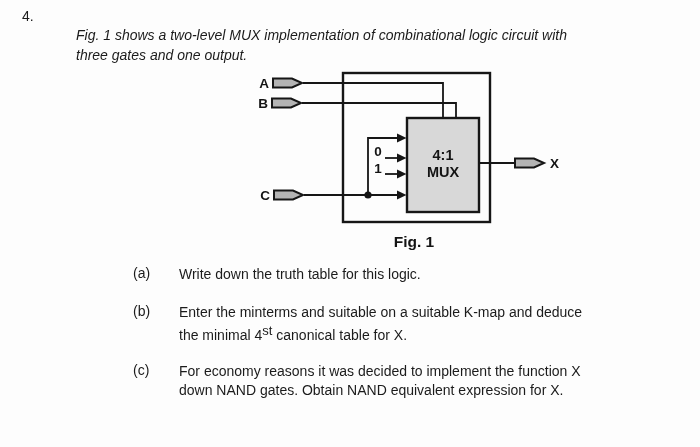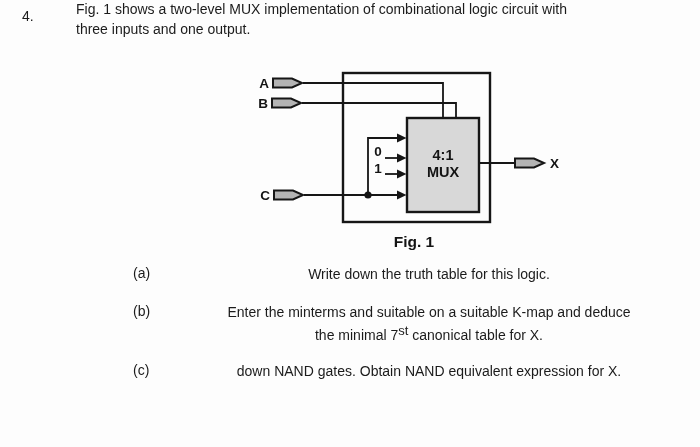--- a/index.html
+++ b/index.html
@@ -14,24 +14,25 @@
   }
   .qnum {
     position: absolute;
     left: 22px;
     top: 8px;
     font-size: 14px;
   }
   .intro {
     position: absolute;
     left: 76px;
-    top: 0;
+    top: 26px;
     width: 600px;
     font-size: 14px;
     line-height: 19.5px;
+    font-style: italic;
   }
   .fig-svg {
     position: absolute;
     left: 240px;
     top: 68px;
   }
   .fig-svg text {
     font-family: "Liberation Sans", sans-serif;
     font-weight: 700;
     fill: #141414;
@@ -47,37 +48,36 @@
   .part-c { top: 362px; }
   .part-label {
     width: 46px;
     flex: 0 0 46px;
     font-size: 14px;
   }
   .part-text {
     width: 500px;
     font-size: 14px;
     line-height: 18.5px;
-    text-align: center;
   }
   .sup {
     font-size: 13px;
     vertical-align: 5px;
   }
 </style>
 </head>
 <body>
 
 <div class="screen">
 
   <div class="qnum">4.</div>
 
   <div class="intro">
     <div>Fig. 1 shows a two-level MUX implementation of combinational logic circuit with</div>
-    <div>three inputs and one output.</div>
+    <div>three gates and one output.</div>
   </div>
 
   <svg class="fig-svg" width="330" height="190" viewBox="0 0 330 190">
 
     <rect x="103" y="5" width="147" height="149" fill="none" stroke="#161616" stroke-width="2.4"></rect>
 
     <path d="M63 15 H203 V50" fill="none" stroke="#161616" stroke-width="1.8"></path>
     <path d="M62 35 H216 V50" fill="none" stroke="#161616" stroke-width="1.8"></path>
     <path d="M64 127 H158" fill="none" stroke="#161616" stroke-width="1.8"></path>
     <path d="M128 127 V70 H158" fill="none" stroke="#161616" stroke-width="1.8"></path>
@@ -125,24 +125,25 @@
     <div class="part-label">(a)</div>
     <div class="part-text">
       <div>Write down the truth table for this logic.</div>
     </div>
   </div>
 
   <div class="part part-b">
     <div class="part-label">(b)</div>
     <div class="part-text">
       <div>Enter the minterms and suitable on a suitable K-map and deduce</div>
-      <div><span>the minimal 7</span><span class="sup">st</span><span> canonical table for X.</span></div>
+      <div><span>the minimal 4</span><span class="sup">st</span><span> canonical table for X.</span></div>
     </div>
   </div>
 
   <div class="part part-c">
     <div class="part-label">(c)</div>
     <div class="part-text">
+      <div>For economy reasons it was decided to implement the function X</div>
       <div>down NAND gates. Obtain NAND equivalent expression for X.</div>
     </div>
   </div>
 
 </div>
 
 </body></html>

